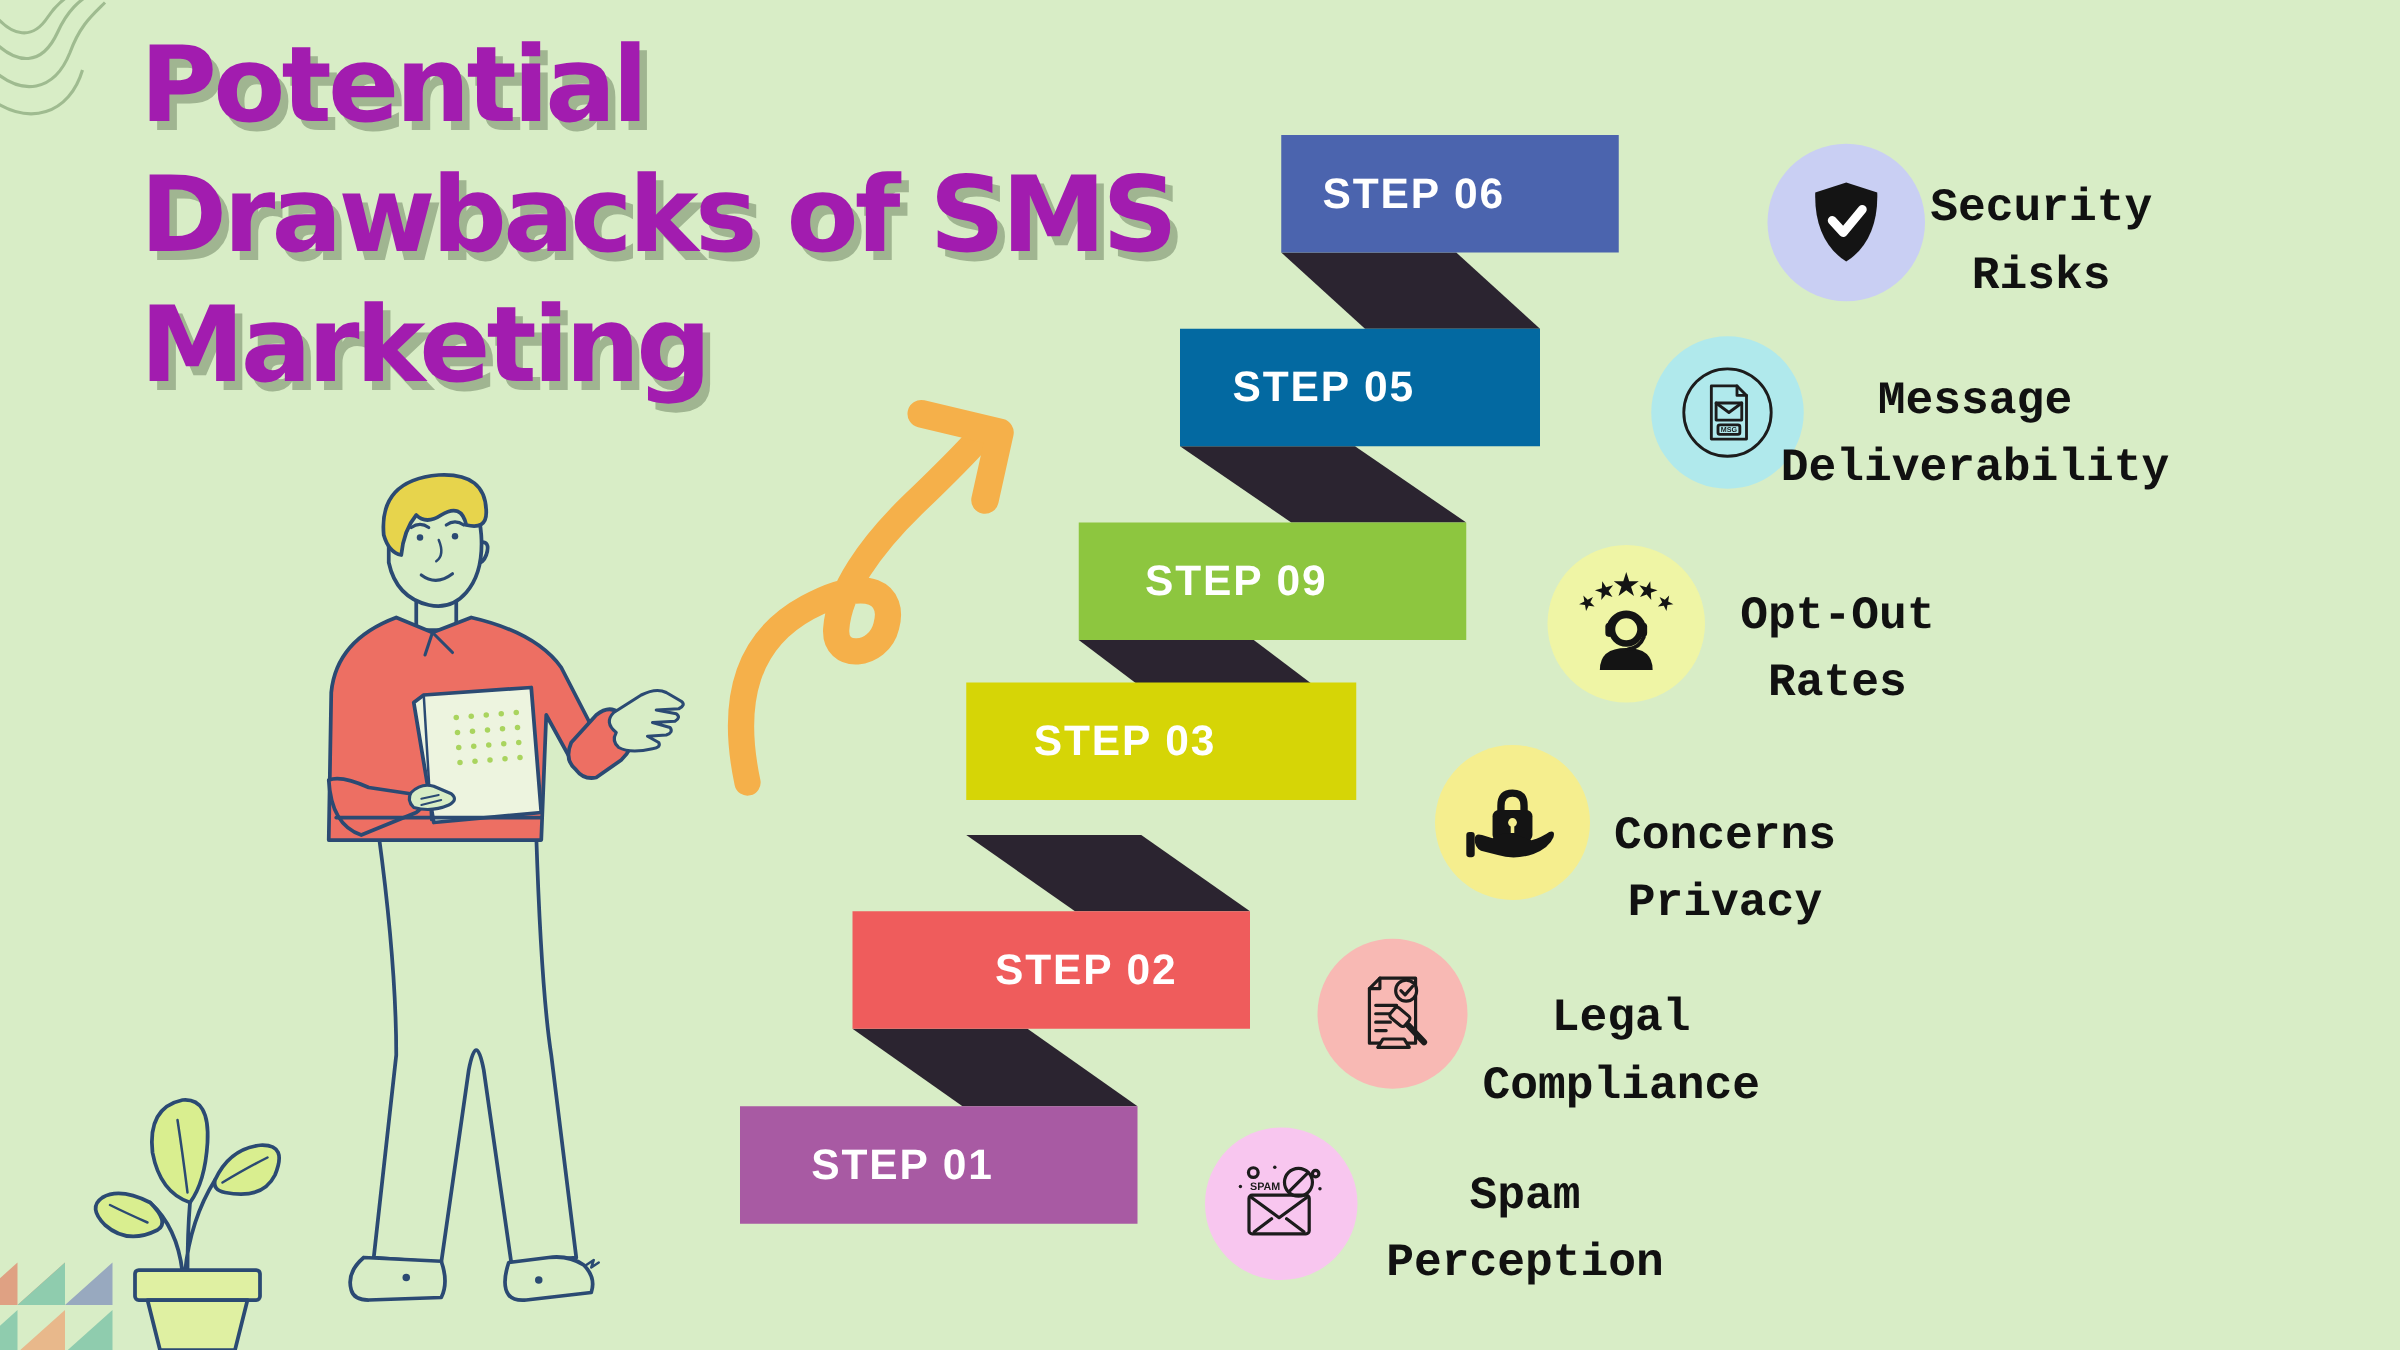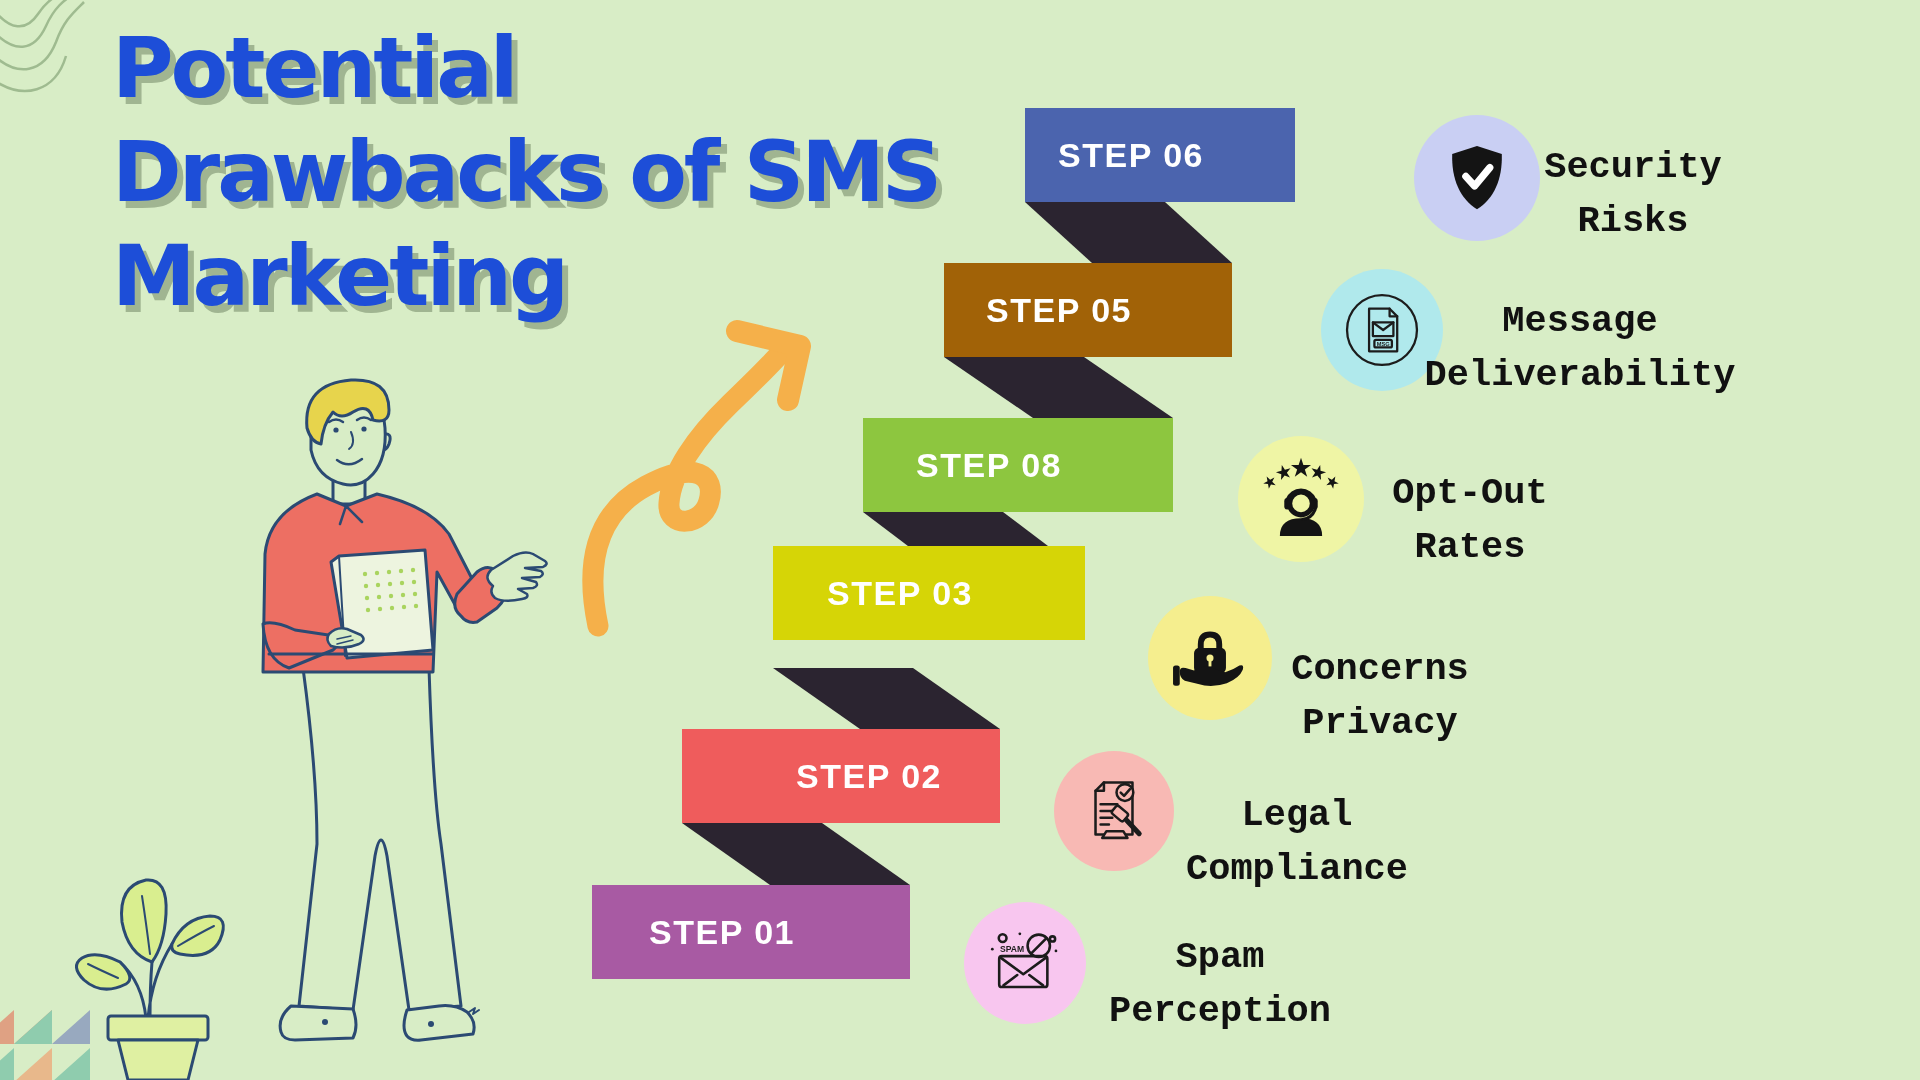--- a/index.html
+++ b/index.html
@@ -145,39 +145,39 @@
       <path d="M82 88 Q78 56 74 30" stroke-width="2"></path>
       <path d="M104 78 Q116 52 142 50 Q162 50 152 74 Q142 94 112 88 Q102 86 104 78 Z" fill="#d9ee8f"></path>
       <path d="M110 80 Q130 68 146 60" stroke-width="2"></path>
       <path d="M52 96 Q28 84 14 92 Q2 100 16 114 Q34 130 58 118 Q68 112 52 96 Z" fill="#d9ee8f"></path>
       <path d="M50 112 Q32 104 20 98" stroke-width="2"></path>
       <rect x="40" y="150" width="100" height="24" rx="3" fill="#dff0a2"></rect>
       <path d="M50 174 L60 214 L120 214 L130 174 Z" fill="#dff0a2"></path>
     </g>
   </svg>
 
-  <div class="title" style="color: #1d4ed8;">
+  <div class="title" style="color: #a21caf;">
     <span>Potential</span>
     <span>Drawbacks of SMS</span>
     <span>Marketing</span>
   </div>
 
   <div class="step-bar step-1" style="background: rgb(168, 90, 163); color: #ffffff;">
     <span>STEP 01</span>
   </div>
   <div class="step-bar step-2" style="background: rgb(239, 92, 92); color: rgb(255, 255, 255);">
     <span>STEP 02</span>
   </div>
   <div class="step-bar step-3" style="background: rgb(214, 213, 6); color: rgb(255, 255, 255);">
     <span>STEP 03</span>
   </div>
   <div class="step-bar step-4" style="background: rgb(141, 198, 63); color: rgb(255, 255, 255);">
-    <span>STEP 08</span>
-  </div>
-  <div class="step-bar step-5" style="background: #a16207; color: rgb(255, 255, 255);">
+    <span>STEP 09</span>
+  </div>
+  <div class="step-bar step-5" style="background: #0369a1; color: rgb(255, 255, 255);">
     <span>STEP 05</span>
   </div>
   <div class="step-bar step-6" style="background: rgb(75, 100, 174); color: rgb(255, 255, 255);">
     <span>STEP 06</span>
   </div>
 
   <div class="item-circle c1" style="background: rgb(248, 198, 239);">
     <svg width="86" height="86" viewBox="0 0 100 100">
       <g class="icon-outline">
         <rect x="20" y="42" width="56" height="36" rx="3"></rect>

